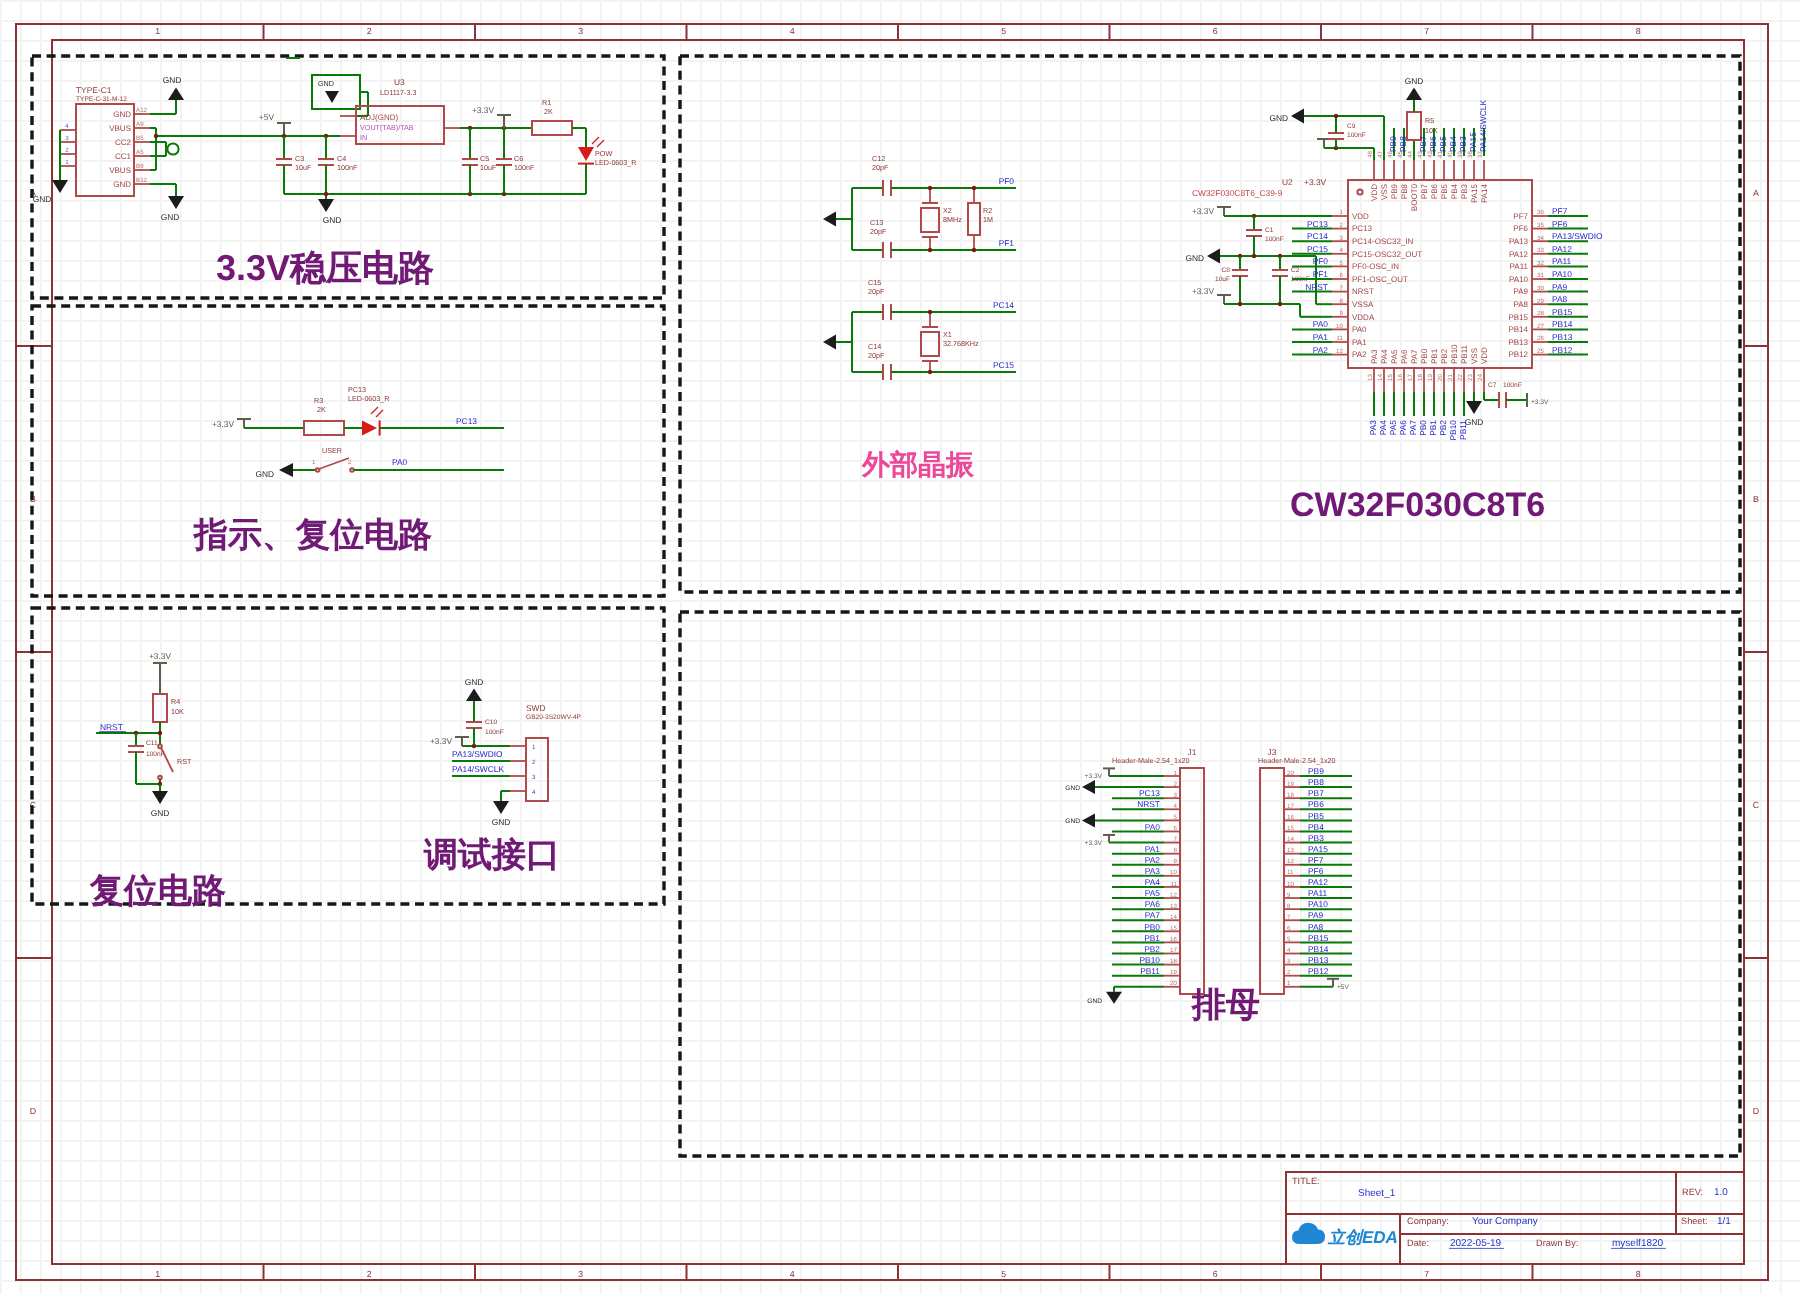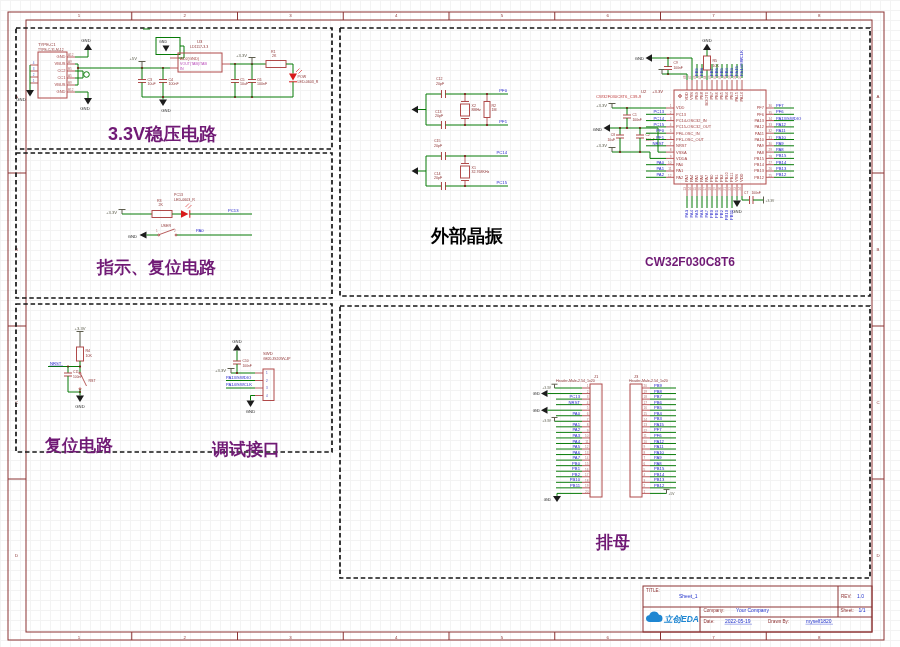--- a/index.html
+++ b/index.html
@@ -34,24 +34,24 @@
 .r33{font-size:3.3px}
 .partred{fill:#c04545;font-size:4.2px}
 .btitle{position:absolute;z-index:2;font-weight:bold;color:#701a75;white-space:nowrap;font-family:"Liberation Sans",sans-serif}
 </style>
 </head>
 <body>
 
 <div class="btitle" id="t1" style="left:108px;top:122px;font-size:18px;">3.3V稳压电路</div>
 <div class="btitle" id="t2" style="left:97px;top:256px;font-size:17px;">指示、复位电路</div>
 <div class="btitle" id="t3" style="left:45px;top:434px;font-size:17px;">复位电路</div>
-<div class="btitle" id="t4" style="left:212px;top:416px;font-size:17px;margin-top:22px;">调试接口</div>
-<div class="btitle" id="t5" style="left:431px;top:224px;font-size:18px;color:#000000;">外部晶振</div>
-<div class="btitle" id="t6" style="left:645px;top:243px;font-size:12px;margin-top:12px;">CW32F030C8T6</div>
-<div class="btitle" id="t7" style="left:596px;top:531px;font-size:17px;">排母</div>
+<div class="btitle" id="t4" style="left:212px;top:416px;font-size:17px;">调试接口</div>
+<div class="btitle" id="t5" style="left:431px;top:224px;font-size:14px;color:#ec4899;">外部晶振</div>
+<div class="btitle" id="t6" style="left:645px;top:243px;font-size:17px;">CW32F030C8T6</div>
+<div class="btitle" id="t7" style="left:596px;top:491px;font-size:17px;">排母</div>
 
 <svg id="sch" width="900" height="647" viewBox="0 0 900 647">
 
 <g>
 <rect class="frame" x="8" y="12" width="876" height="628"></rect>
 <rect class="frame" x="26" y="20" width="846" height="612"></rect>
 <g id="zone-g">
         <text x="78.875" y="16.9" class="zone" text-anchor="middle">1</text>
         <text x="78.875" y="638.7" class="zone" text-anchor="middle">1</text>
         <text x="184.625" y="16.9" class="zone" text-anchor="middle">2</text>

